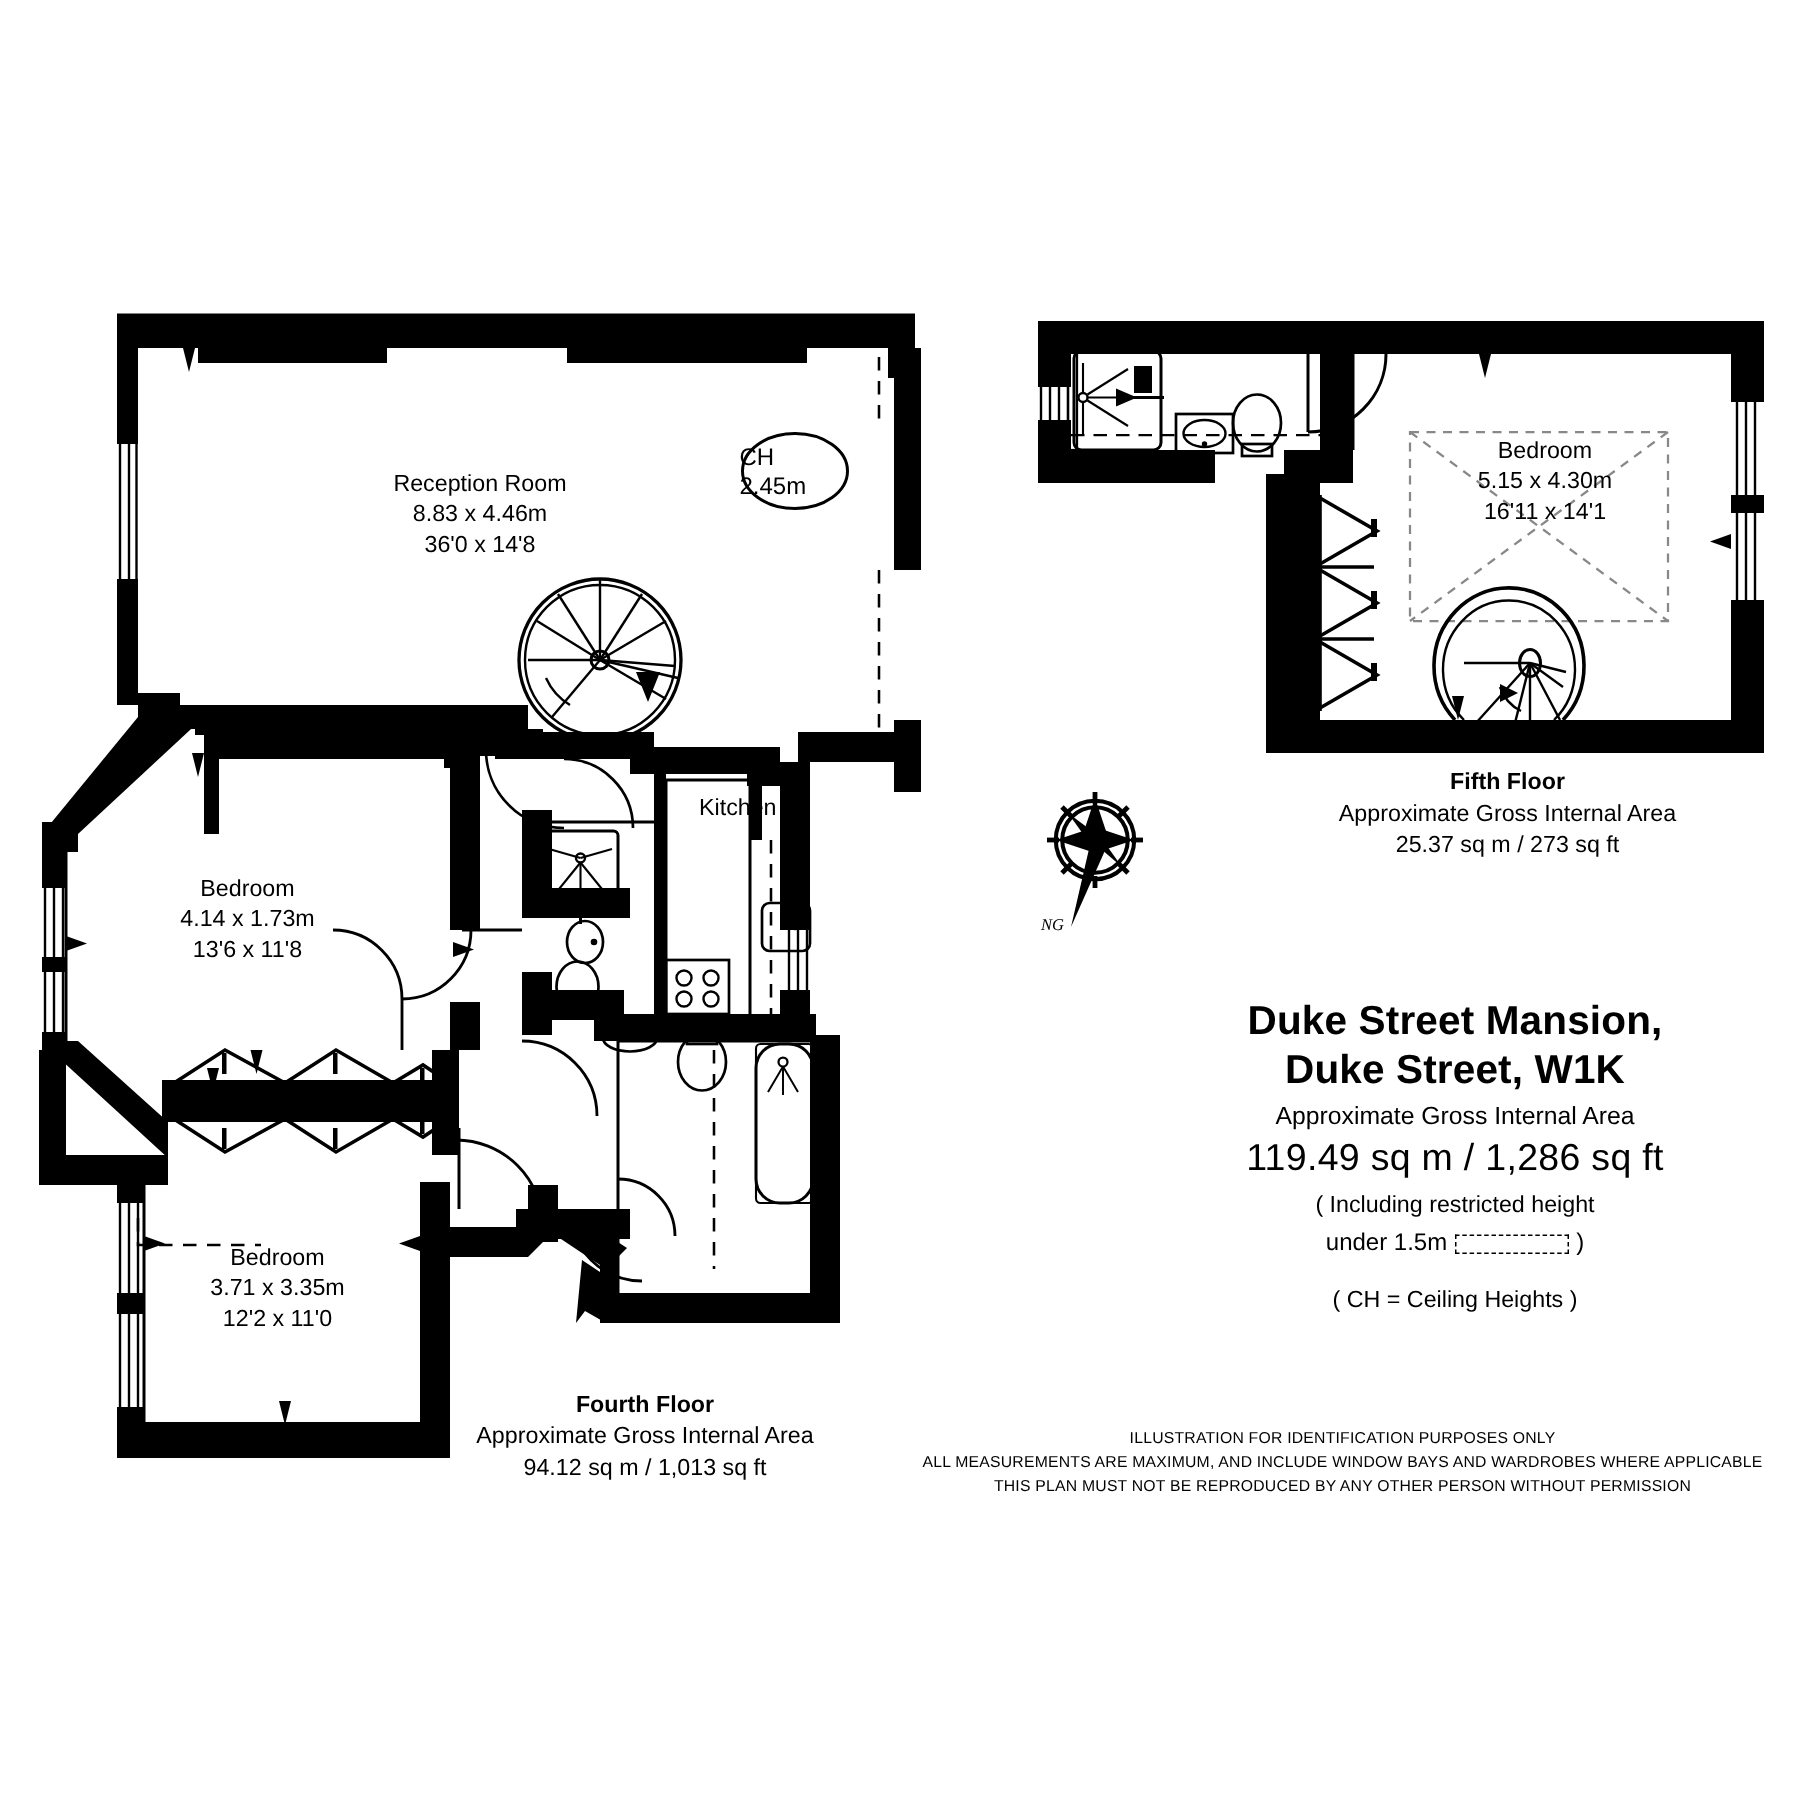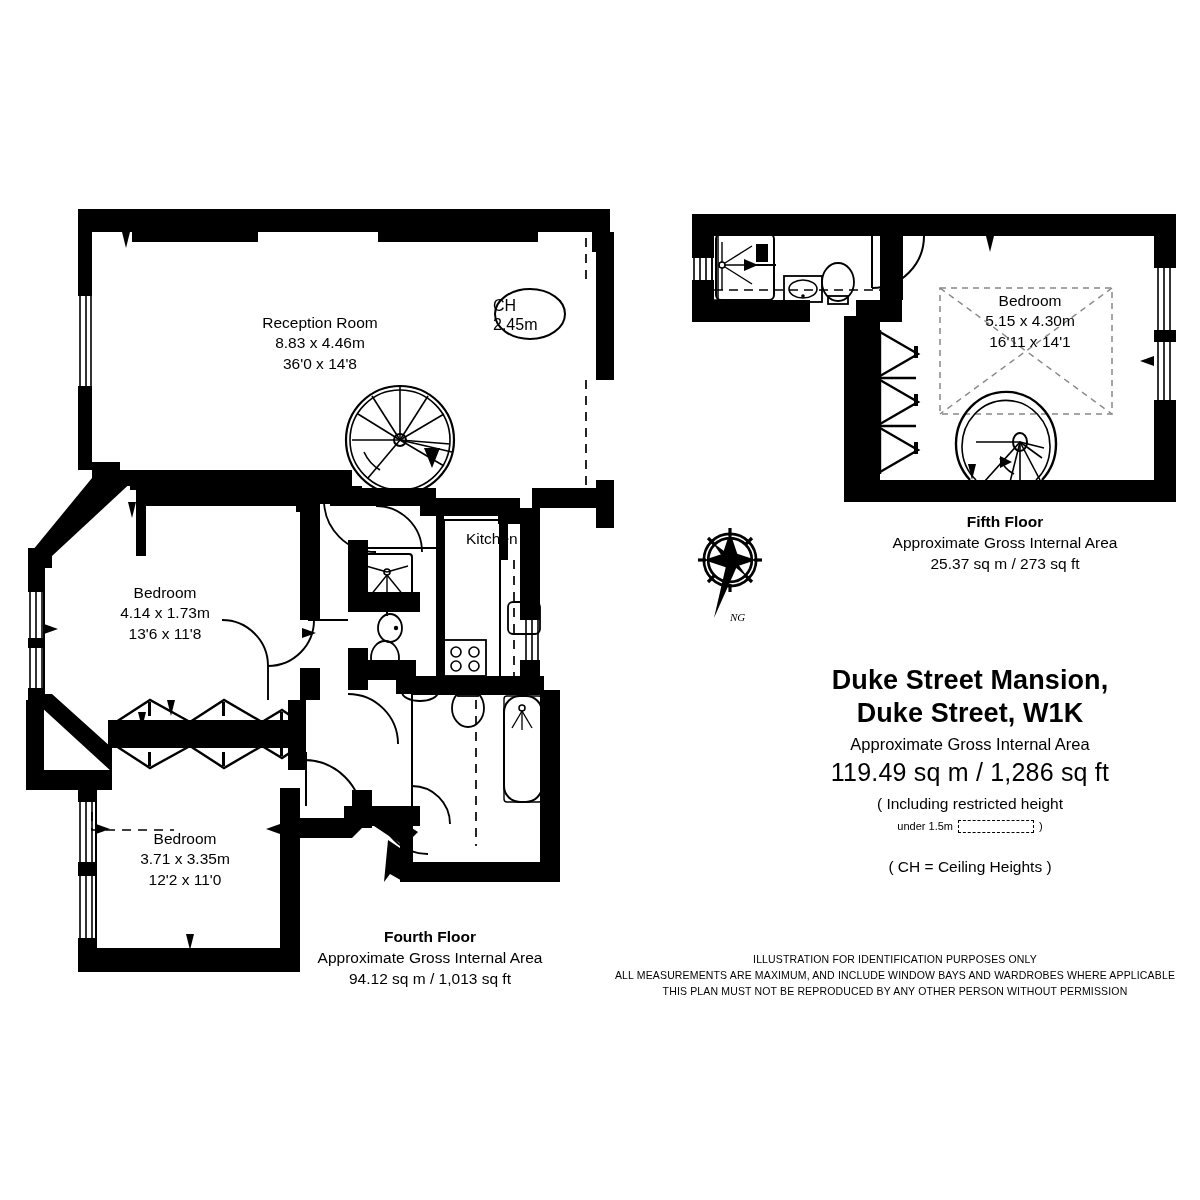--- a/index.html
+++ b/index.html
@@ -71,21 +71,21 @@
     font-size: 25px;
     margin-top: 4px;
     letter-spacing: 0.2px;
   }
   .note-line { font-size: 15.5px; }
   .note-row {
     display:flex;
     align-items:center;
     justify-content:center;
     gap: 3px;
-    font-size: 11px;
+    font-size: 16px;
   }
   .dash-swatch {
     display:inline-block;
     width: 74px;
     height: 11px;
     border: 1.6px dashed #000;
     margin: 0 2px;
     vertical-align: middle;
   }
   .ch-text {
@@ -100,21 +100,20 @@
     font-size: 10.5px;
     line-height: 1.5;
     letter-spacing: 0.15px;
   }
   .disclaimer span { display:block; }
   .compass-sig {
     position:absolute;
     font-size: 11px;
     font-style: italic;
     font-family: "Liberation Serif", serif;
-    margin-left: 36px;
   }
 </style>
 </head>
 <body>
 
 <div id="plan-root">
 
   <svg class="plan-svg" viewBox="0 0 1200 1200" xmlns="http://www.w3.org/2000/svg">
 
     <g>

